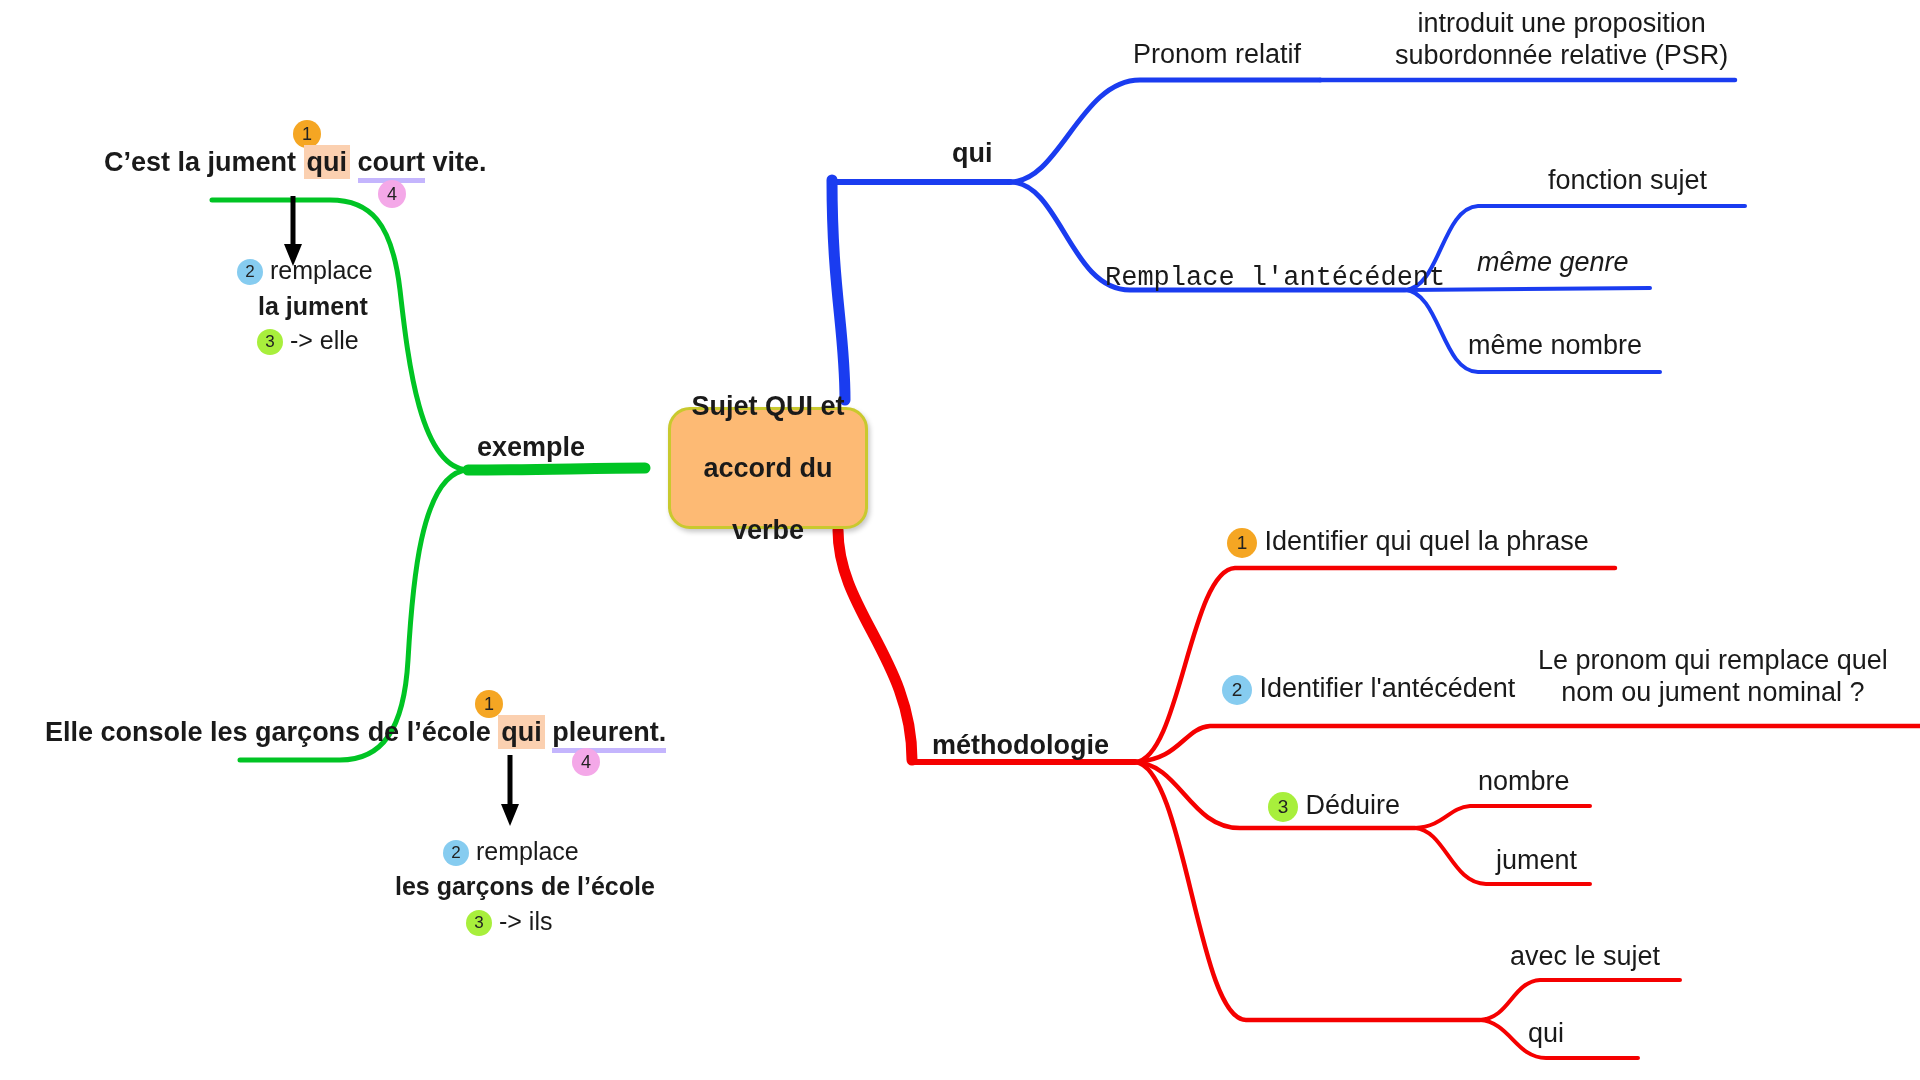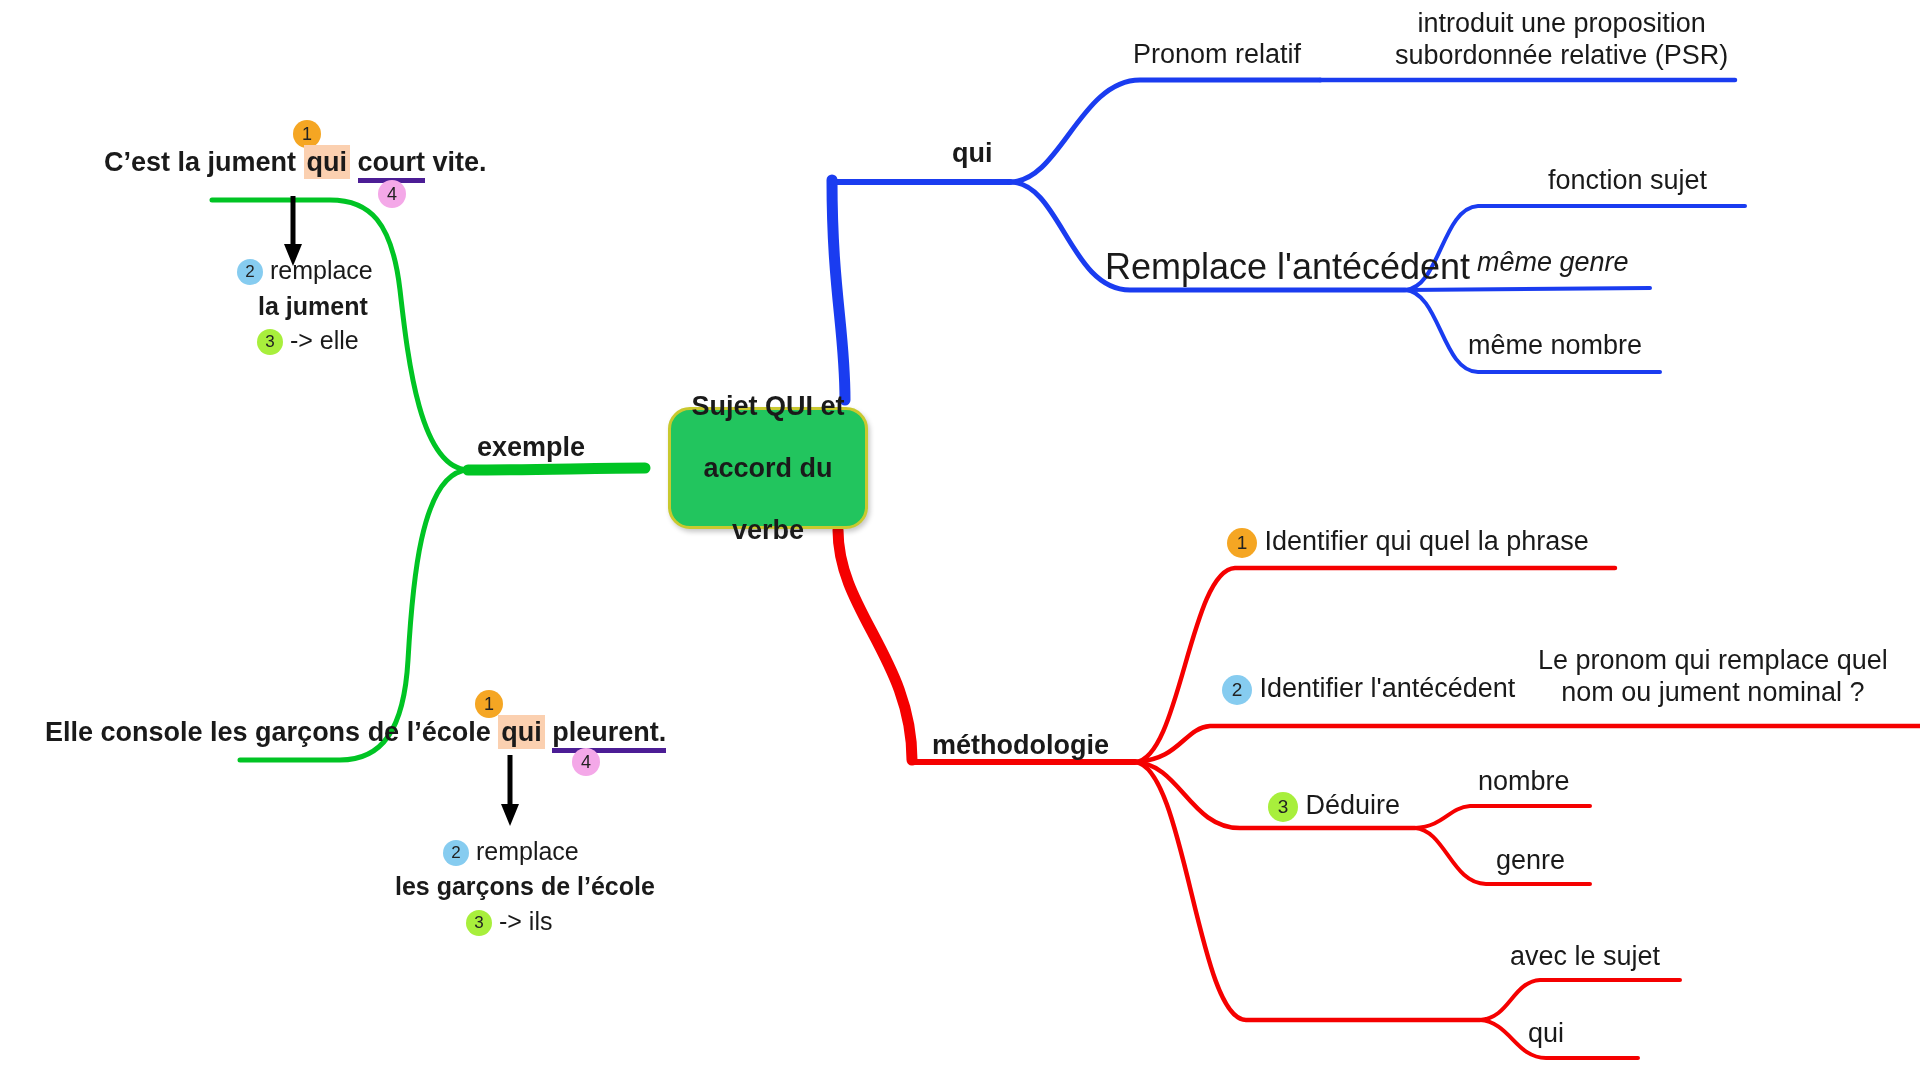--- a/index.html
+++ b/index.html
@@ -8,42 +8,42 @@
     font-family:"Liberation Sans","DejaVu Sans",sans-serif;
     color:#1a1a1a;
   }
   #canvas{position:absolute;left:0;top:0;width:1920px;height:1080px;}
   svg.edges{position:absolute;left:0;top:0;width:1920px;height:1080px;pointer-events:none;}
 
   .lbl{position:absolute;white-space:nowrap;line-height:1.18;}
   .b{font-weight:bold;}
   .center-node{
     position:absolute;
-    background:#22c55e;border:3px solid #c9c92e;border-radius:22px;
+    background:#fdba74;border:3px solid #c9c92e;border-radius:22px;
     box-sizing:border-box;text-align:center;font-weight:bold;
     color:#1a1a1a;display:flex;align-items:center;justify-content:center;
     box-shadow:2px 3px 5px rgba(0,0,0,.22);
   }
   .center-node span{display:block;padding:0 10px;}
 
   
   .badge{
     display:inline-block;border-radius:50%;
     text-align:center;color:#222;font-weight:normal;
     vertical-align:middle;
   }
   .badge.sz1{width:26px;height:26px;line-height:26px;font-size:17px;}
   .badge.sz2{width:30px;height:30px;line-height:30px;font-size:19px;}
   .badge-1{background:#f5a623;}
   .badge-2{background:#86ccf0;}
   .badge-3{background:#a8ef3c;}
   .badge-4{background:#f4a8e8;}
 
   .hl-qui{background:#fbd0b0;padding:2px 3px;}
-  .u-pink{border-bottom:5px solid #4c1d95;padding-bottom:1px;}
+  .u-pink{border-bottom:5px solid #c4b5fd;padding-bottom:1px;}
 
   .float-badge{position:absolute;border-radius:50%;text-align:center;color:#222;}
 </style>
 </head>
 <body>
 
 <div id="canvas">
 
   <svg class="edges" viewBox="0 0 1920 1080">
 
@@ -109,21 +109,21 @@
 
   <div class="lbl b" style="left:952px;top:138px;font-size:27px;">qui</div>
 
   <div class="lbl" style="left:1133px;top:39px;font-size:27px;">Pronom relatif</div>
 
   <div class="lbl" style="left:1395px;top:8px;font-size:27px;text-align:center;">
     <div>introduit une proposition</div>
     <div>subordonnée relative (PSR)</div>
   </div>
 
-  <div class="lbl" style="left:1105px;top:246px;font-size:36px;">Remplace l'antécédent</div>
+  <div class="lbl" style="left:1105px;top:263px;font-size:27px;font-family:Liberation Mono, monospace;">Remplace l'antécédent</div>
 
   <div class="lbl" style="left:1548px;top:165px;font-size:27px;">fonction</div>
 
   <div class="lbl" style="left:1650px;top:165px;font-size:27px;">sujet</div>
 
   <div class="lbl" style="left:1477px;top:247px;font-size:27px;font-style:italic;">même genre</div>
 
   <div class="lbl" style="left:1468px;top:330px;font-size:27px;">même nombre</div>
 
   <div class="lbl b" style="left:477px;top:432px;font-size:27px;">exemple</div>
@@ -185,20 +185,20 @@
     <div>nom ou jument nominal ?</div>
   </div>
 
   <div class="lbl" style="left:1268px;top:790px;font-size:27px;">
     <span class="badge sz2 badge-3">3</span>
     <span>Déduire</span>
   </div>
 
   <div class="lbl" style="left:1478px;top:766px;font-size:27px;">nombre</div>
 
-  <div class="lbl" style="left:1496px;top:845px;font-size:27px;">genre</div>
+  <div class="lbl" style="left:1496px;top:845px;font-size:27px;">jument</div>
 
 
   <div class="lbl" style="left:1510px;top:941px;font-size:27px;">avec le sujet</div>
 
   <div class="lbl" style="left:1528px;top:1018px;font-size:27px;">qui</div>
 
 </div>
 
 </body></html>

